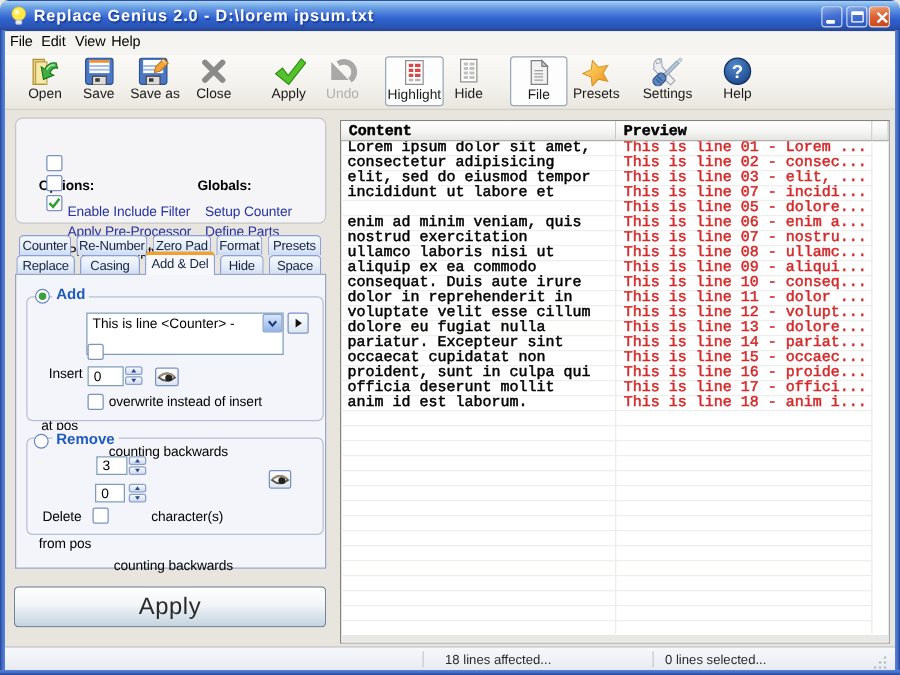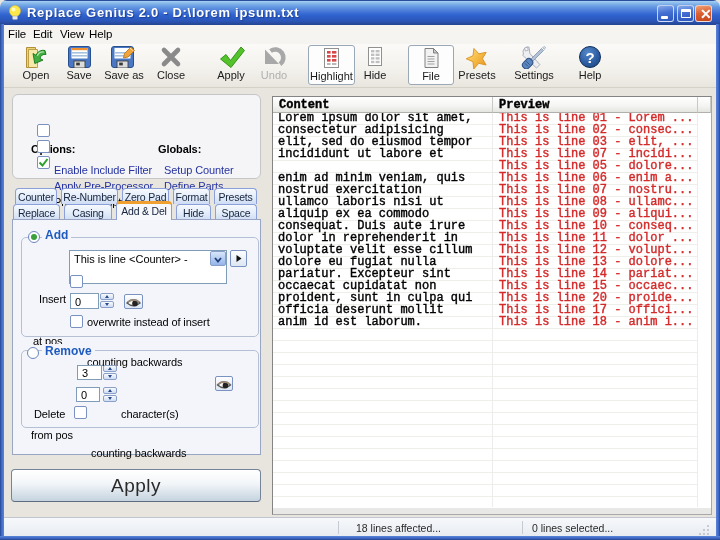--- a/index.html
+++ b/index.html
@@ -375,21 +375,21 @@
       <div class="row" style="top:60px"><span class="c1">enim ad minim veniam, quis</span><span class="c2">This is line 06 - enim a...</span></div>
       <div class="row" style="top:72px"><span class="c1">nostrud exercitation</span><span class="c2">This is line 07 - nostru...</span></div>
       <div class="row" style="top:84px"><span class="c1">ullamco laboris nisi ut</span><span class="c2">This is line 08 - ullamc...</span></div>
       <div class="row" style="top:96px"><span class="c1">aliquip ex ea commodo</span><span class="c2">This is line 09 - aliqui...</span></div>
       <div class="row" style="top:108px"><span class="c1">consequat. Duis aute irure</span><span class="c2">This is line 10 - conseq...</span></div>
       <div class="row" style="top:120px"><span class="c1">dolor in reprehenderit in</span><span class="c2">This is line 11 - dolor ...</span></div>
       <div class="row" style="top:132px"><span class="c1">voluptate velit esse cillum</span><span class="c2">This is line 12 - volupt...</span></div>
       <div class="row" style="top:144px"><span class="c1">dolore eu fugiat nulla</span><span class="c2">This is line 13 - dolore...</span></div>
       <div class="row" style="top:156px"><span class="c1">pariatur. Excepteur sint</span><span class="c2">This is line 14 - pariat...</span></div>
       <div class="row" style="top:168px"><span class="c1">occaecat cupidatat non</span><span class="c2">This is line 15 - occaec...</span></div>
-      <div class="row" style="top:180px"><span class="c1">proident, sunt in culpa qui</span><span class="c2">This is line 20 - proide...</span></div>
+      <div class="row" style="top:180px"><span class="c1">proident, sunt in culpa qui</span><span class="c2">This is line 16 - proide...</span></div>
       <div class="row" style="top:192px"><span class="c1">officia deserunt mollit</span><span class="c2">This is line 17 - offici...</span></div>
       <div class="row" style="top:204px"><span class="c1">anim id est laborum.</span><span class="c2">This is line 18 - anim i...</span></div>
       <div class="row" style="top:216px"></div>
       <div class="row" style="top:228px"></div>
       <div class="row" style="top:240px"></div>
       <div class="row" style="top:252px"></div>
       <div class="row" style="top:264px"></div>
       <div class="row" style="top:276px"></div>
       <div class="row" style="top:288px"></div>
       <div class="row" style="top:300px"></div>

